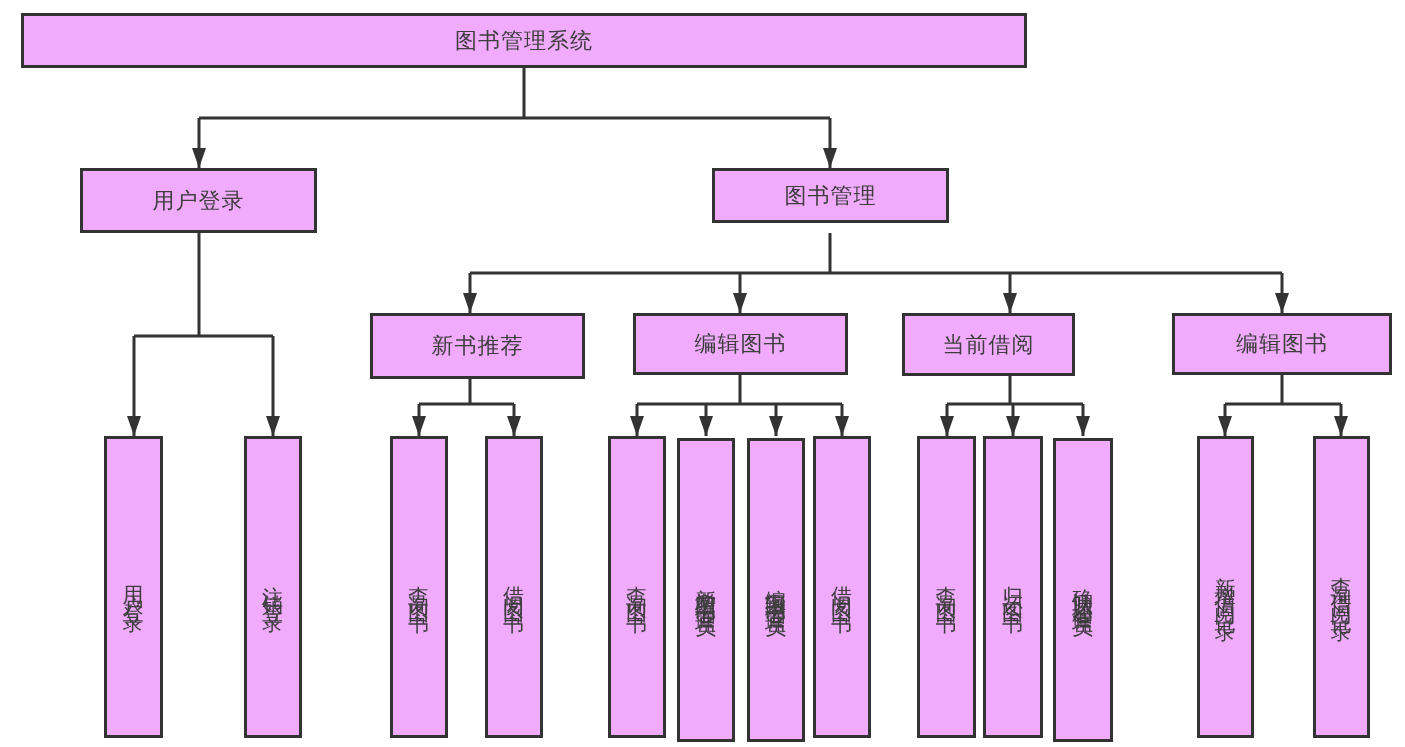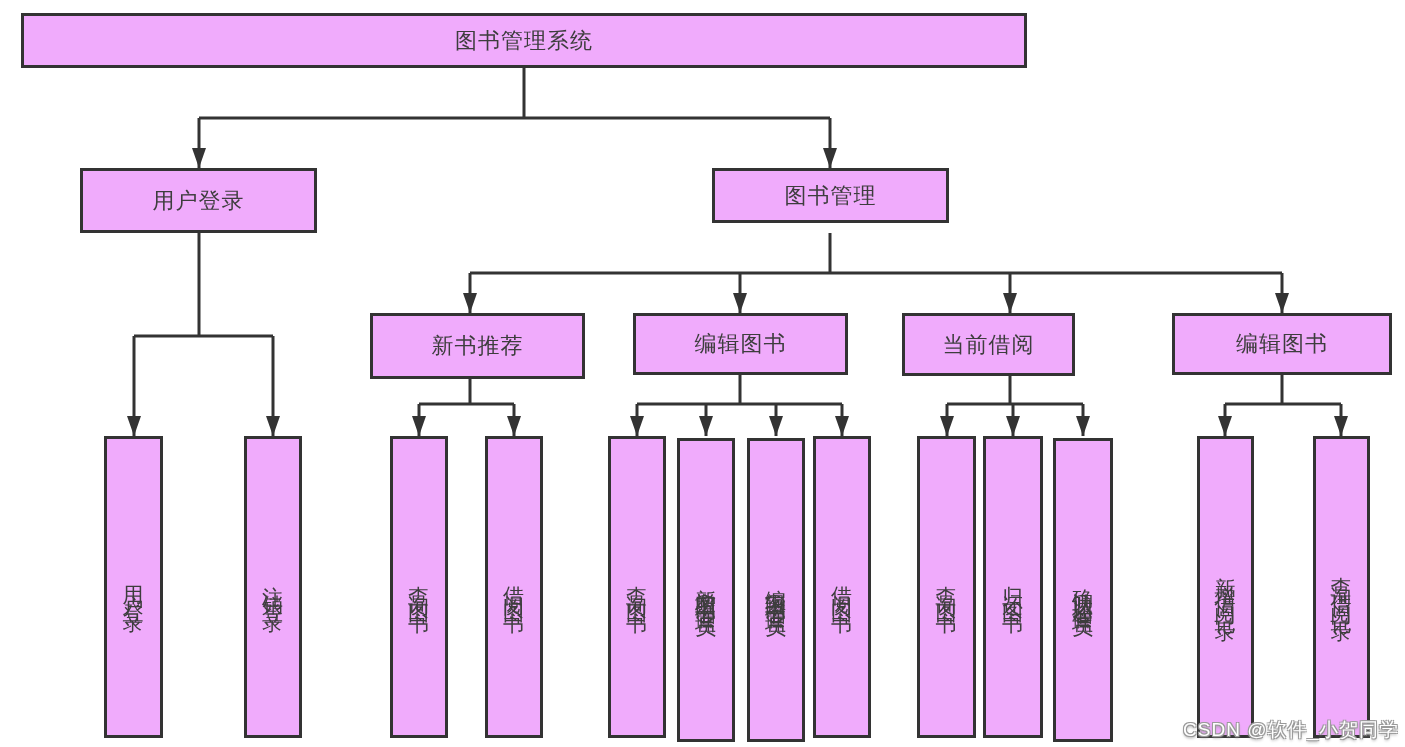--- a/index.html
+++ b/index.html
@@ -125,15 +125,14 @@
   <div class="node vbox tight" style="left:747px; top:438px; width:58px; height:304px;">编辑图书（管理员）</div>
   <div class="node vbox" style="left:813px; top:436px; width:58px; height:302px;">借阅图书</div>
 
   <div class="node vbox" style="left:917px; top:436px; width:59px; height:302px;">查询图书</div>
   <div class="node vbox" style="left:983px; top:436px; width:60px; height:302px;">归还图书</div>
   <div class="node vbox tight" style="left:1053px; top:438px; width:60px; height:304px;">确认归还（管理员）</div>
 
   <div class="node vbox" style="left:1197px; top:436px; width:57px; height:302px;">新增借阅记录</div>
   <div class="node vbox" style="left:1313px; top:436px; width:57px; height:302px;">查询借阅记录</div>
 
-  <div class="watermark">CSDN @软件_小贺同学</div>
 
 </div>
 
 </body></html>

